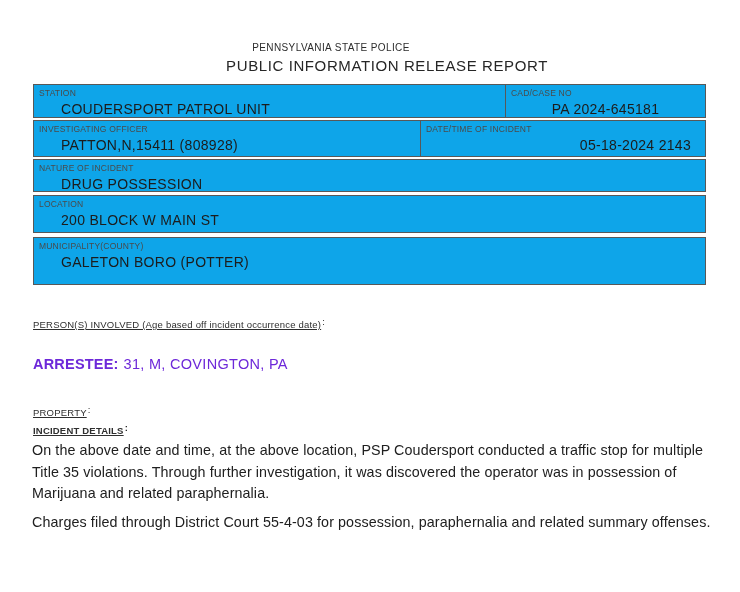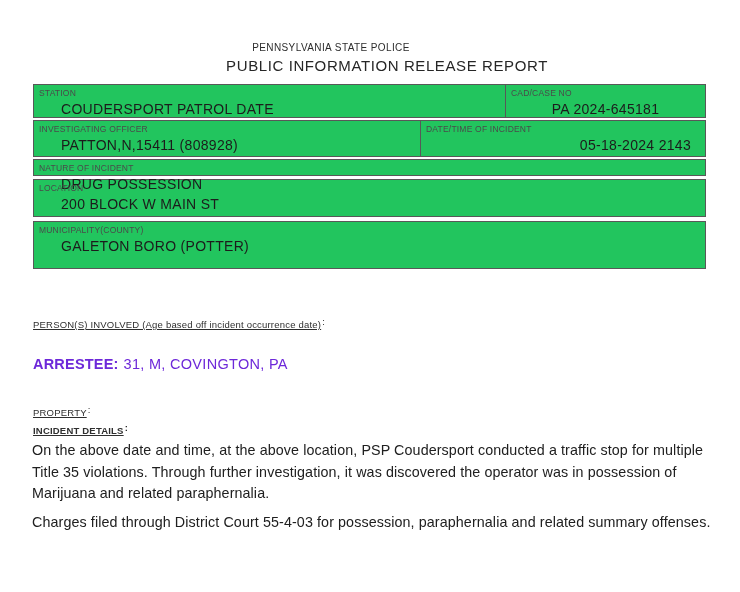--- a/index.html
+++ b/index.html
@@ -26,25 +26,25 @@
     text-align: center;
     font-size: 15px; letter-spacing: 0.6px; color: #262626;
   }
 
   
   .form { position: absolute; left: 33px; top: 84px; width: 673px; }
   .row {
     border: 1px solid #585858;
     box-sizing: border-box;
     display: flex;
-    background: #22c55e;
+    background: #0ea5e9;
   }
   .row.r1 { height: 34px; }
   .row.r2 { height: 37px; margin-top: 2px; }
-  .row.r3 { height: 17px; margin-top: 2px; }
+  .row.r3 { height: 33px; margin-top: 2px; }
   .row.r4 { height: 38px; margin-top: 3px; }
   .row.r5 { height: 48px; margin-top: 4px; }
   .cell { flex: 1 1 auto; min-width: 0; }
   .cell.w472 { flex: 0 0 471px; }
   .cell.w387 { flex: 0 0 386px; }
   .cell + .cell { border-left: 1px solid #585858; }
   .flabel {
     font-size: 8.5px; letter-spacing: 0.2px;
     color: #4a4a4a;
     padding: 3px 0 0 5px;
@@ -95,21 +95,21 @@
 <div class="page">
 
   <div class="hdr-agency">PENNSYLVANIA STATE POLICE</div>
   <div class="hdr-title">PUBLIC INFORMATION RELEASE REPORT</div>
 
   <div class="form">
 
     <div class="row r1">
       <div class="cell w472">
         <div class="flabel">STATION</div>
-        <div class="fvalue">COUDERSPORT PATROL DATE</div>
+        <div class="fvalue">COUDERSPORT PATROL UNIT</div>
       </div>
       <div class="cell cad">
         <div class="flabel">CAD/CASE NO</div>
         <div class="fvalue">PA 2024-645181</div>
       </div>
     </div>
 
     <div class="row r2">
       <div class="cell w387">
         <div class="flabel">INVESTIGATING OFFICER</div>

